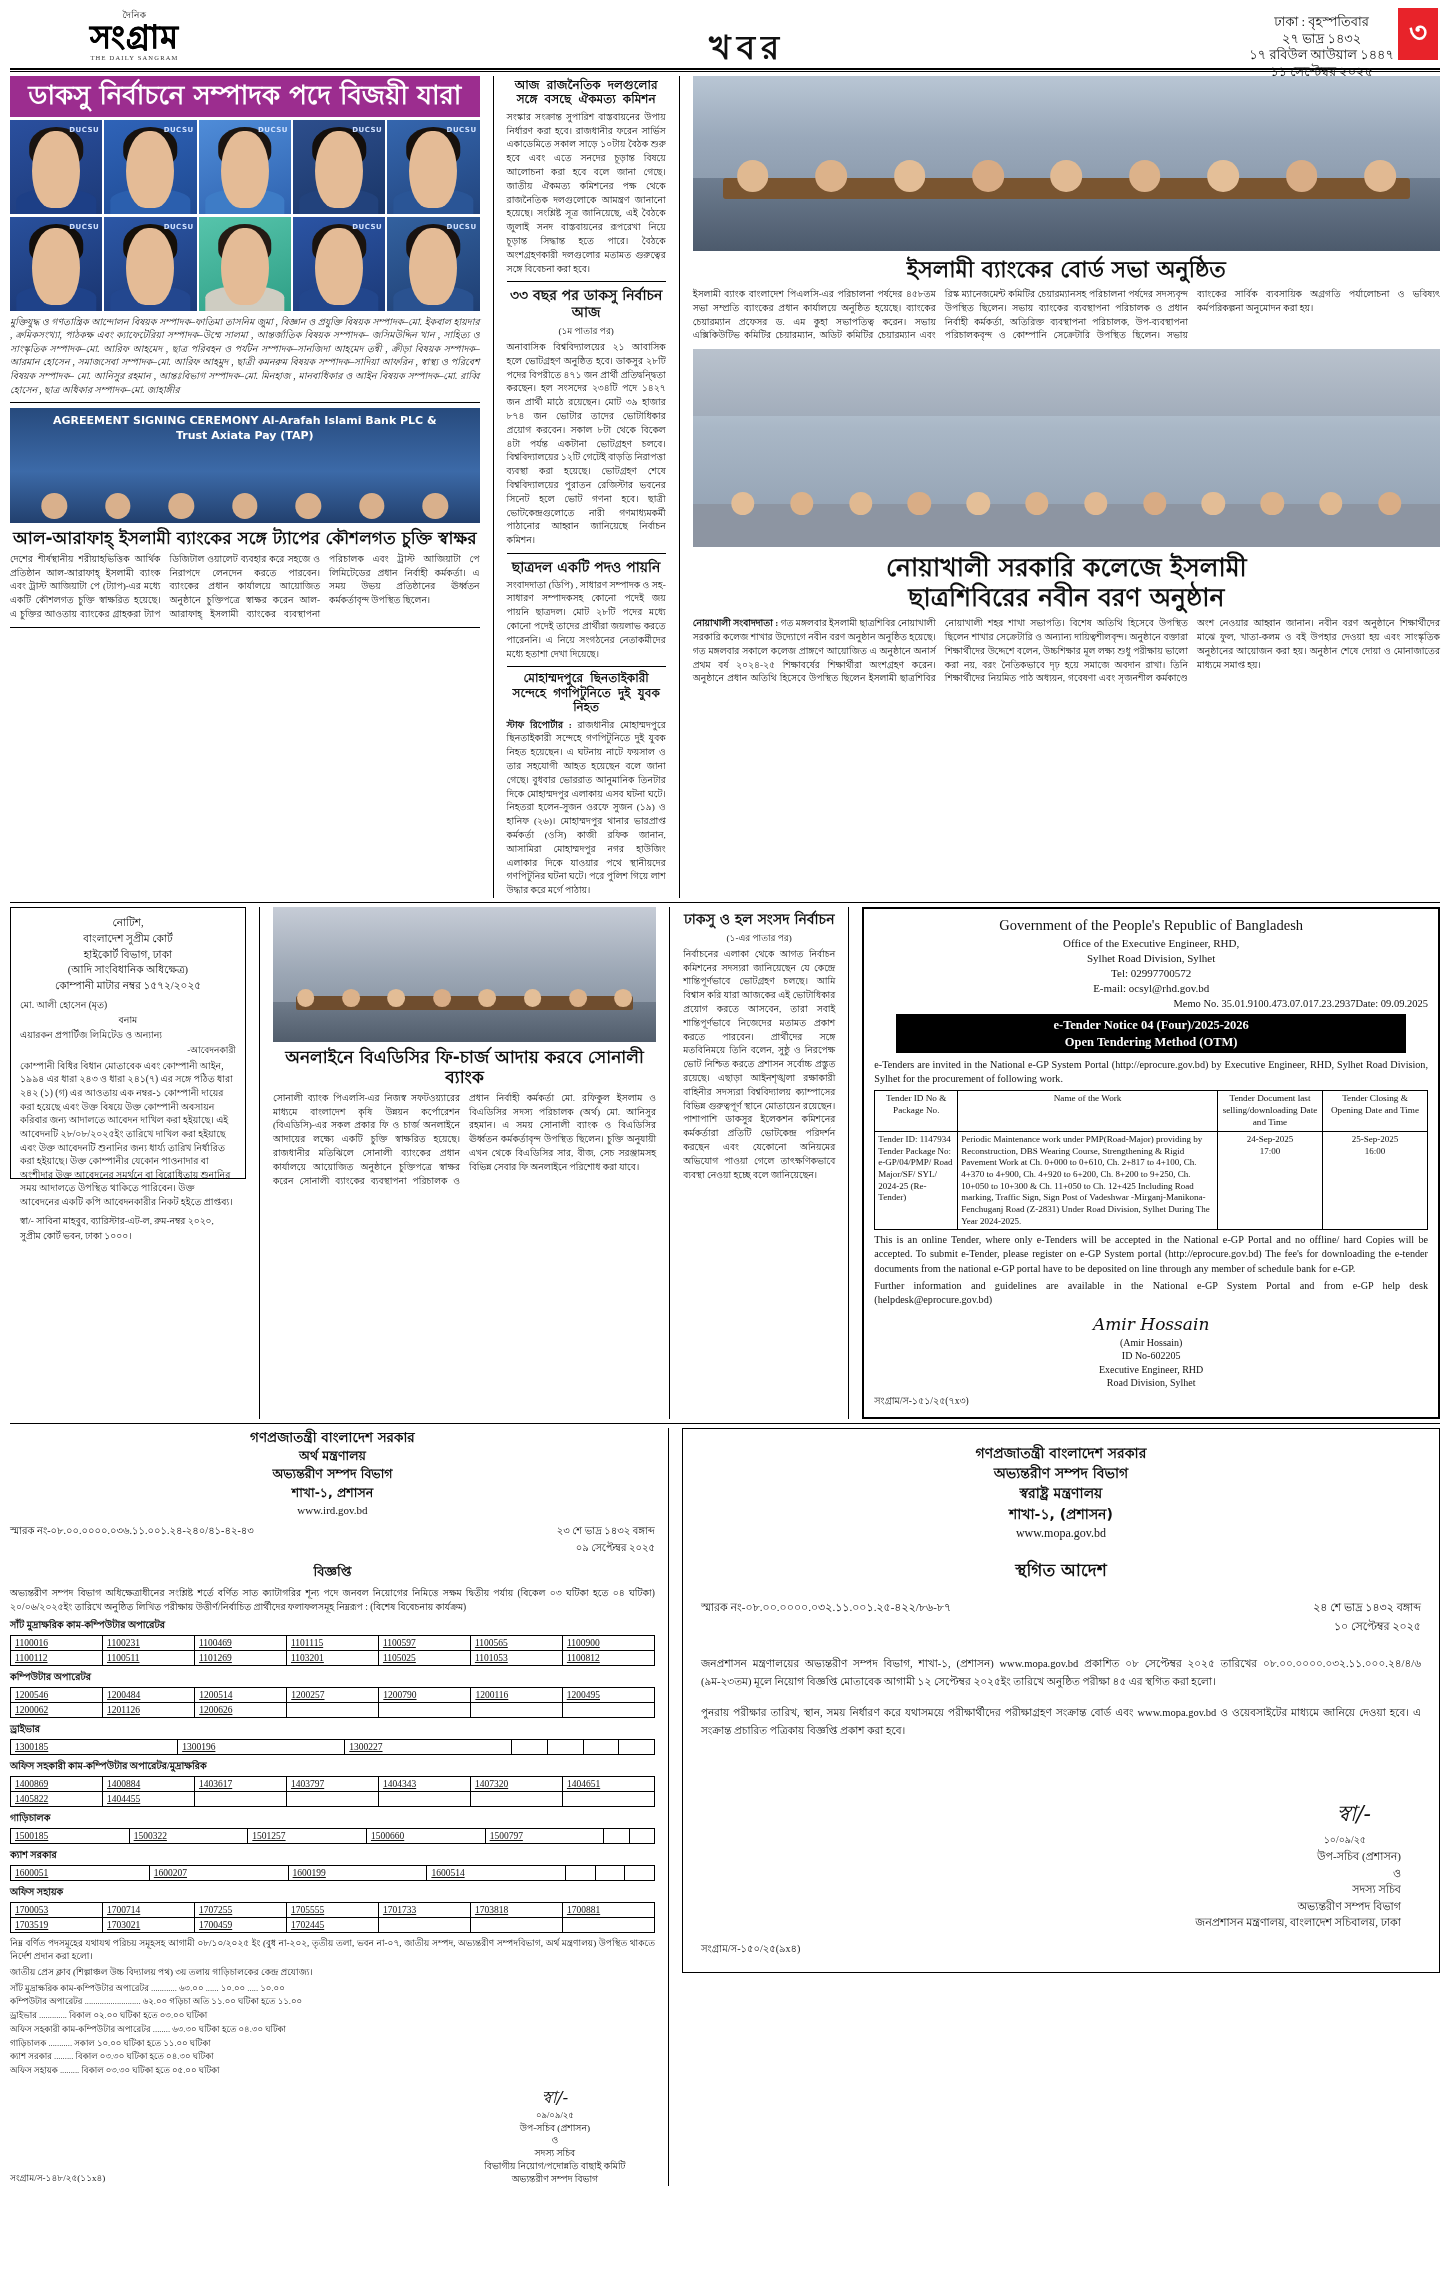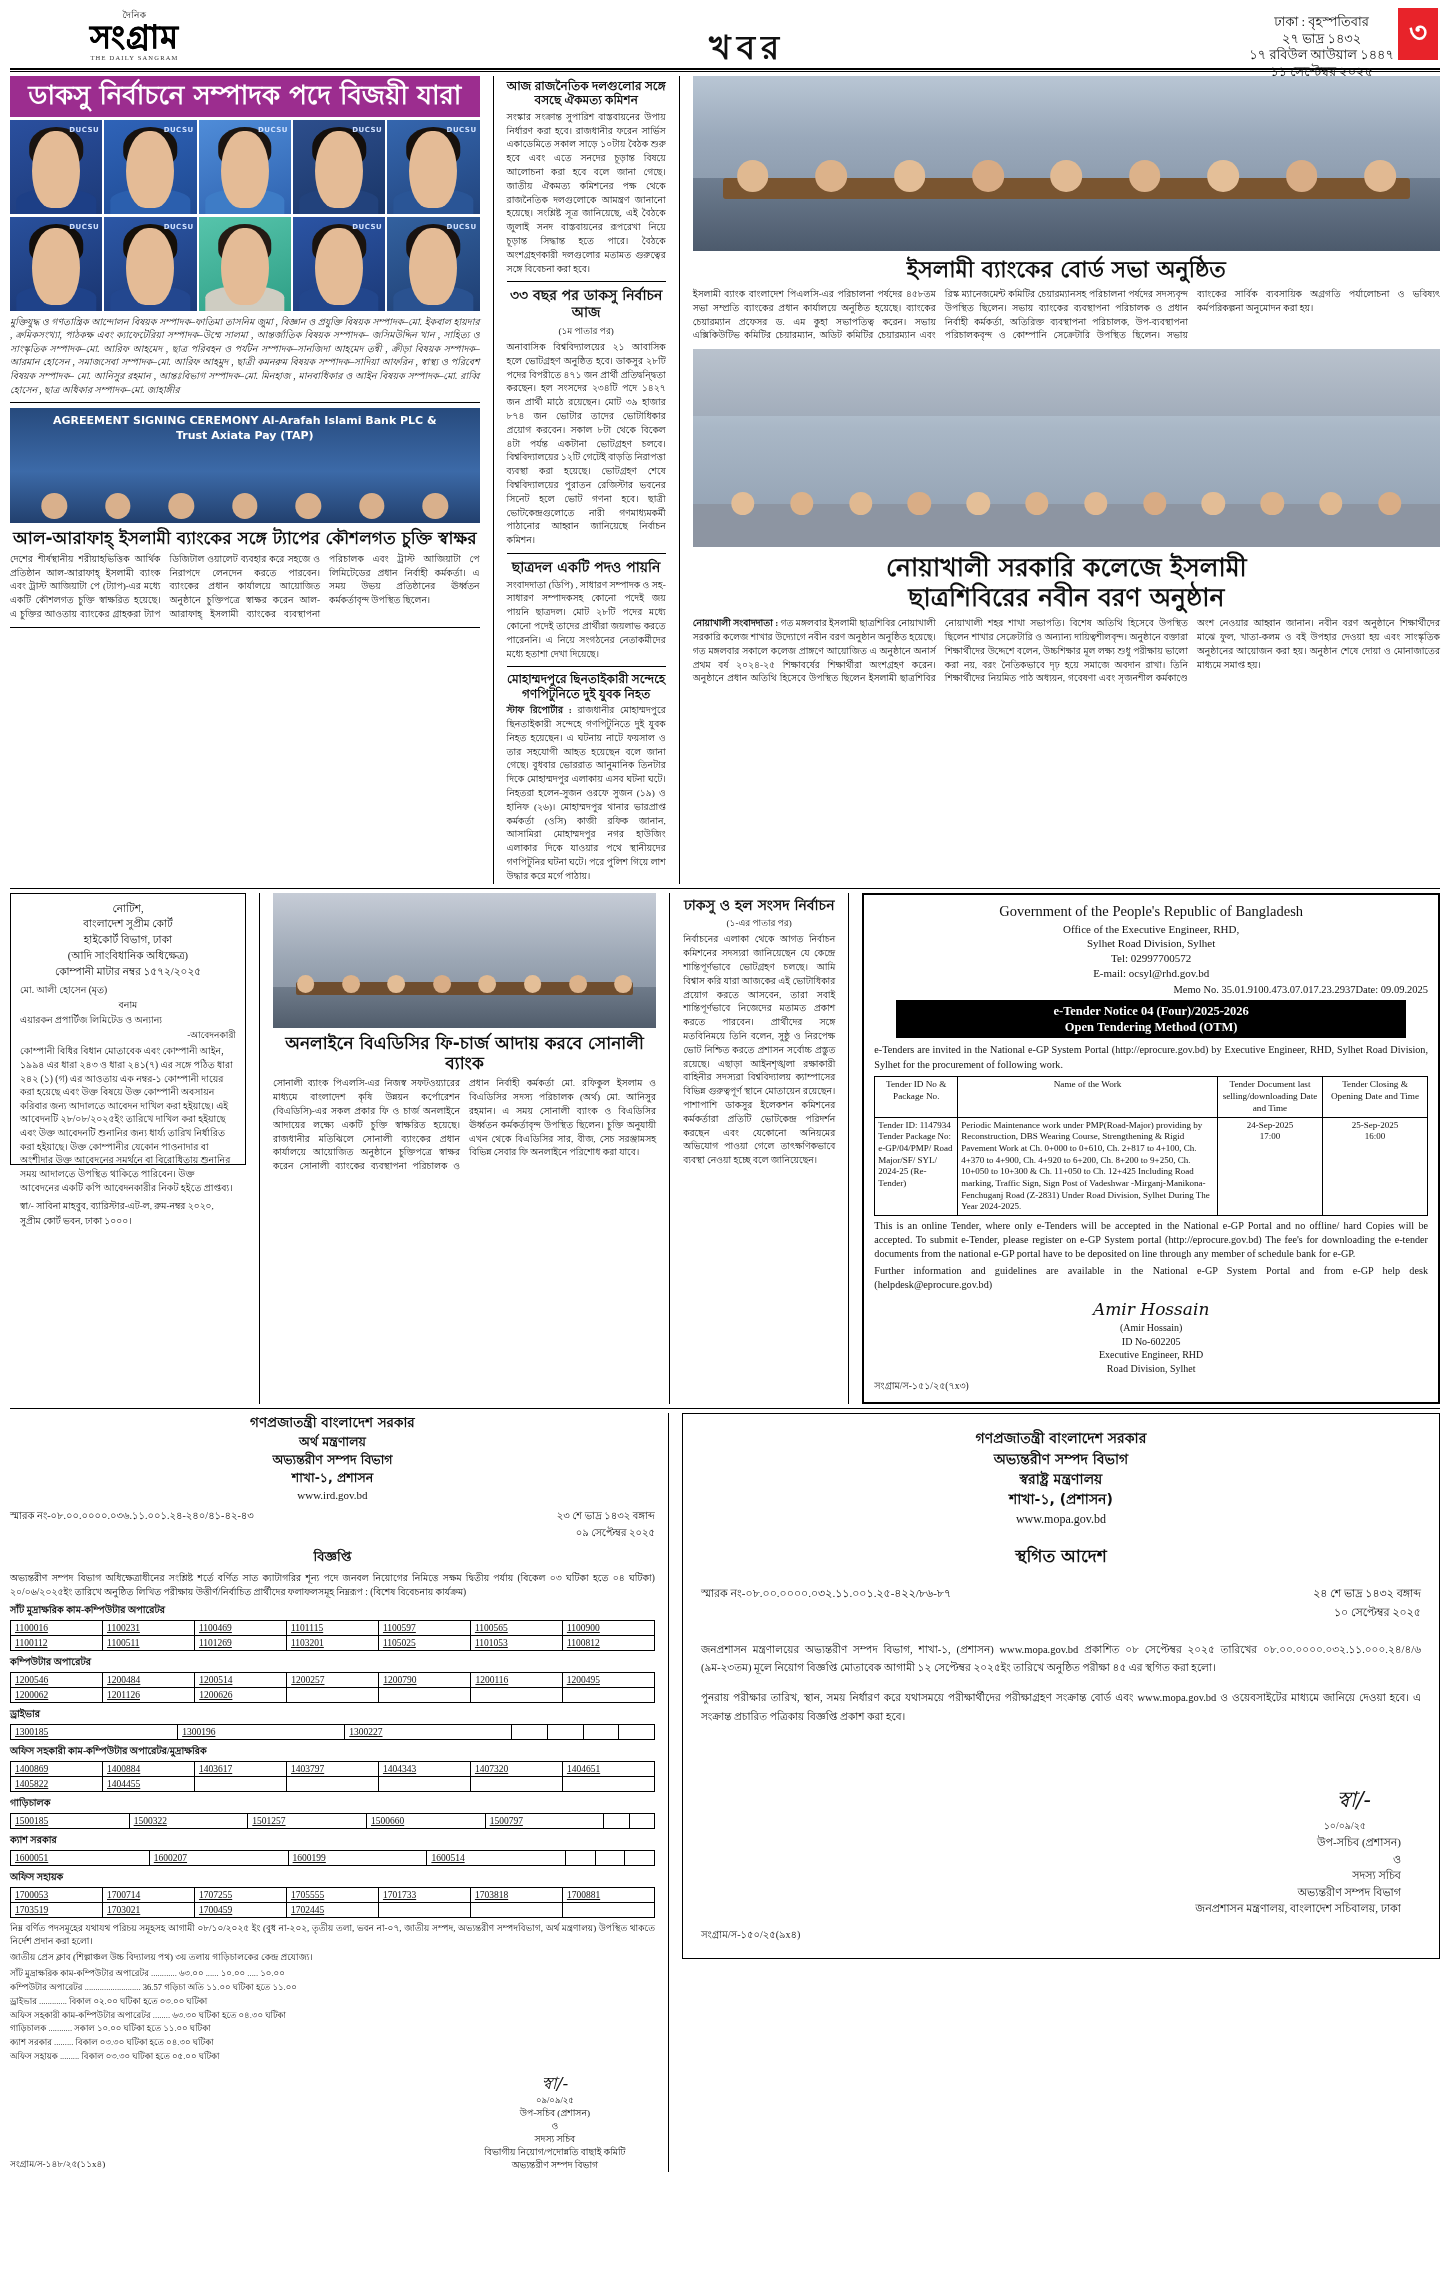--- a/index.html
+++ b/index.html
@@ -77,21 +77,21 @@
   }
 
   
   .hl-lg { font-size:22px; font-weight:bold; text-align:center; line-height:1.18; margin:6px 0 5px;
            font-family:"DejaVu Sans", sans-serif; }
   .hl-md { font-size:17px; font-weight:bold; text-align:center; line-height:1.2; margin:5px 0 4px;
            font-family:"DejaVu Sans", sans-serif; }
   .hl-sm { font-size:14px; font-weight:bold; text-align:center; line-height:1.2; margin:4px 0 3px;
            font-family:"DejaVu Sans", sans-serif; }
   .hl-xs { font-size:12px; font-weight:bold; text-align:center; line-height:1.2; margin:3px 0 3px;
-           font-family:Liberation Sans, sans-serif; }
+           font-family:Liberation Mono, monospace; }
 
   .body-txt { font-size:9.2px; line-height:1.5; text-align:justify; }
   .twocol { column-count:2; column-gap:9px; }
   .threecol { column-count:3; column-gap:9px; }
 
   
   .newsphoto { width:100%; position:relative; overflow:hidden; border:0; }
   .np-board { background:linear-gradient(180deg,#b9c6d4 0%, #9aa9bb 35%, #7b8a9c 100%); }
   .np-sign  { background:linear-gradient(180deg,#274a7d 0%, #3c6aa8 55%, #22406e 100%); }
   .np-crowd { background:linear-gradient(180deg,#cfd9e4 0%, #a9b7c6 40%, #8d9cae 100%); }
@@ -716,21 +716,21 @@
           <td></td>
         </tr>
       </tbody>
         </table>
 
       <div style="font-size:9px;line-height:1.45;text-align:justify;margin-top:3px;">নিম্ন বর্ণিত পদসমূহের যথাযথ পরিচয় সমূহসহ আগামী ০৮/১০/২০২৫ ইং (বুধ না-২০২, তৃতীয় তলা, ভবন না-০৭, জাতীয় সম্পদ, অভ্যন্তরীণ সম্পদবিভাগ, অর্থ মন্ত্রণালয়) উপস্থিত থাকতে নির্দেশ প্রদান করা হলো।</div>
       <div style="font-size:9px;line-height:1.45;margin-top:3px;">জাতীয় প্রেস ক্লাব (শিল্পাঞ্চল উচ্চ বিদ্যালয় পথ) ৩য় তলায় গাড়িচালকের কেন্দ্র প্রযোজ্য।</div>
 
       <div style="font-size:8.6px;line-height:1.6;margin-top:3px;">
         <div>সাঁট মুদ্রাক্ষরিক কাম-কম্পিউটার অপারেটর ............ ৬৩.০০  ......  ১০.০০  .....  ১০.০০</div>
-        <div>কম্পিউটার অপারেটর .......................... 36.57 গড়িচা অতি ১১.০০ ঘটিকা হতে ১১.০০</div>
+        <div>কম্পিউটার অপারেটর .......................... ৬২.০০ গড়িচা অতি ১১.০০ ঘটিকা হতে ১১.০০</div>
         <div>ড্রাইভার ............. বিকাল ০২.০০ ঘটিকা হতে ০৩.০০ ঘটিকা</div>
         <div>অফিস সহকারী কাম-কম্পিউটার অপারেটর ........ ৬৩.৩০ ঘটিকা হতে ০৪.৩০ ঘটিকা</div>
         <div>গাড়িচালক ........... সকাল ১০.০০ ঘটিকা হতে ১১.০০ ঘটিকা</div>
         <div>ক্যাশ সরকার ......... বিকাল ০৩.৩০ ঘটিকা হতে ০৪.৩০ ঘটিকা</div>
         <div>অফিস সহায়ক ......... বিকাল ০৩.৩০ ঘটিকা হতে ০৫.০০ ঘটিকা</div>
       </div>
 
       <div style="display:flex;justify-content:space-between;align-items:flex-end;margin-top:8px;">
         <div style="font-size:9px;">সংগ্রাম/স-১৪৮/২৫(১১x৪)</div>
         <div class="center" style="font-size:9.2px;line-height:1.4;min-width:200px;">

